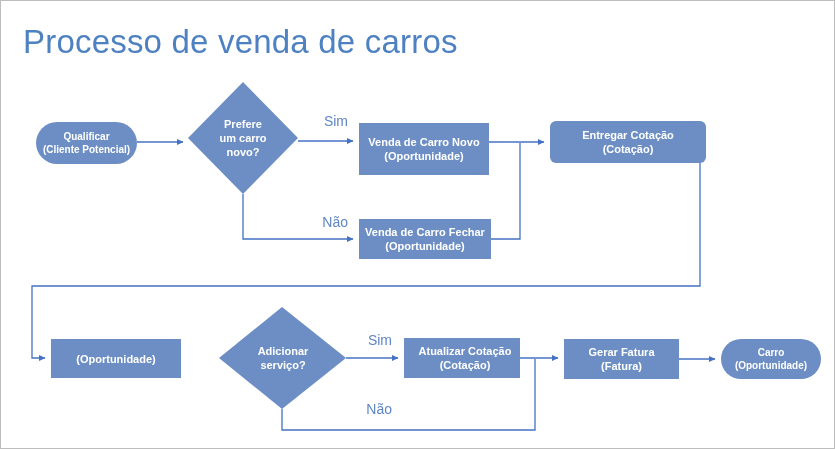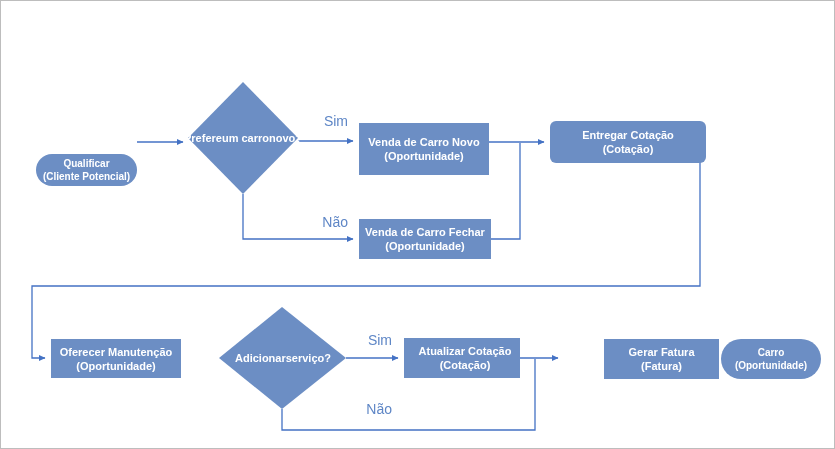--- a/index.html
+++ b/index.html
@@ -23,21 +23,21 @@
     display:flex;flex-direction:column;align-items:center;justify-content:center;
     background:#6c8ec4;
     color:#ffffff;font-weight:bold;font-size:11px;line-height:14px;
     text-align:center;white-space:nowrap;
     box-sizing:border-box;
   }
   .node .ln{pointer-events:none;}
   .terminator{border-radius:21px;font-size:10px;line-height:13.5px;}
   .diamond-label{
     position:absolute;background:transparent;
-    display:flex;align-items:center;justify-content:center;
+    display:flex;flex-direction:column;align-items:center;justify-content:center;
     color:#ffffff;font-weight:bold;font-size:11px;line-height:14px;
     text-align:right;white-space:nowrap;
   }
   .edge-label{
     position:absolute;width:44px;
     color:#5e86c6;font-size:14px;text-align:right;white-space:nowrap;
   }
   .diamond-shape{fill:#6c8ec4;}
   .wire{fill:none;stroke:#4472c4;stroke-width:1.3;}
 </style>
@@ -61,22 +61,23 @@
     <path class="wire" marker-end="url(#arw)" d="M680,140 L699,140 L699,285 L31,285 L31,357 L44,357"></path>
     <path class="wire" marker-end="url(#arw)" d="M345,357 L397,357"></path>
     <path class="wire" marker-end="url(#arw)" d="M517,357 L557,357"></path>
     <path class="wire" d="M281,408 L281,429 L534,429 L534,358"></path>
     <path class="wire" marker-end="url(#arw)" d="M678,358 L714,358"></path>
 
     <polygon class="diamond-shape" points="187,137 242,81 297,137 242,193"></polygon>
     <polygon class="diamond-shape" points="218,357 281,306 345,357 281,408"></polygon>
   </svg>
 
+  <div class="page-title">Processo de venda de carros</div>
 
-  <div class="node terminator" style="left:35px;top:121px;width:101px;height:32px;margin-top:32px;">
+  <div class="node terminator" style="left:35px;top:121px;width:101px;height:42px;">
     <span class="ln">Qualificar</span>
     <span class="ln">(Cliente Potencial)</span>
   </div>
 
   <div class="diamond-label" style="left:192px;top:115px;width:100px;height:44px;">
     <span class="ln">Prefere</span>
     <span class="ln">um carro</span>
     <span class="ln">novo?</span>
   </div>
 
@@ -89,35 +90,34 @@
     <span class="ln">Entregar Cotação</span>
     <span class="ln">(Cotação)</span>
   </div>
 
   <div class="node" style="left:358px;top:218px;width:132px;height:40px;">
     <span class="ln">Venda de Carro Fechar</span>
     <span class="ln">(Oportunidade)</span>
   </div>
 
   <div class="node" style="left:50px;top:338px;width:130px;height:39px;">
-    <span class="ln">Oferecer Manutenção</span>
     <span class="ln">(Oportunidade)</span>
   </div>
 
   <div class="diamond-label" style="left:232px;top:343px;width:100px;height:28px;">
     <span class="ln">Adicionar</span>
     <span class="ln">serviço?</span>
   </div>
 
   <div class="node" style="left:403px;top:337px;width:116px;height:40px;padding-left:6px;">
     <span class="ln">Atualizar Cotação</span>
     <span class="ln">(Cotação)</span>
   </div>
 
-  <div class="node" style="left:563px;top:338px;width:115px;height:40px;margin-left:40px;">
+  <div class="node" style="left:563px;top:338px;width:115px;height:40px;">
     <span class="ln">Gerar Fatura</span>
     <span class="ln">(Fatura)</span>
   </div>
 
   <div class="node terminator" style="left:720px;top:338px;width:100px;height:40px;">
     <span class="ln">Carro</span>
     <span class="ln">(Oportunidade)</span>
   </div>
 
   <div class="edge-label" style="left:303px;top:112px;">Sim</div>

